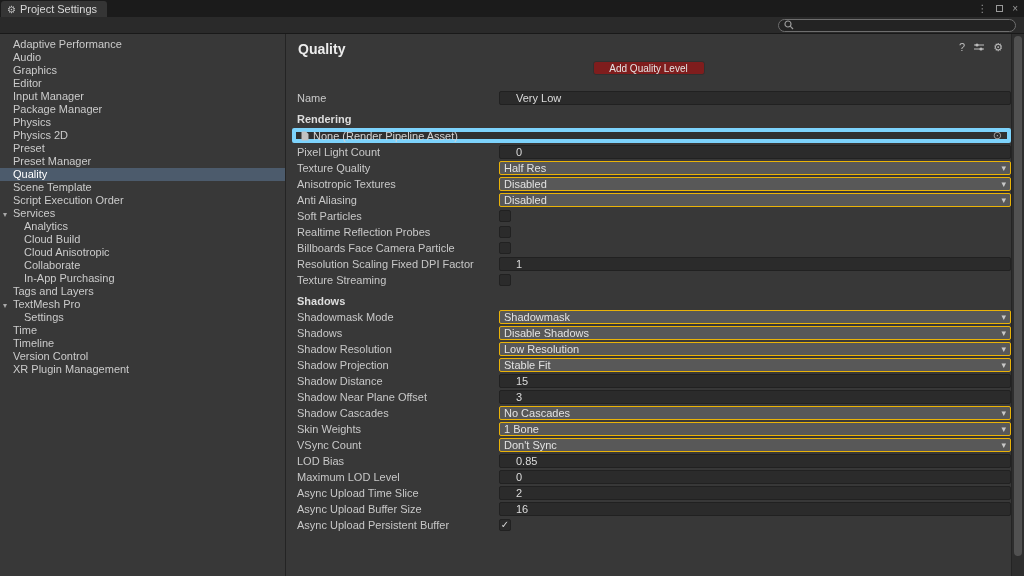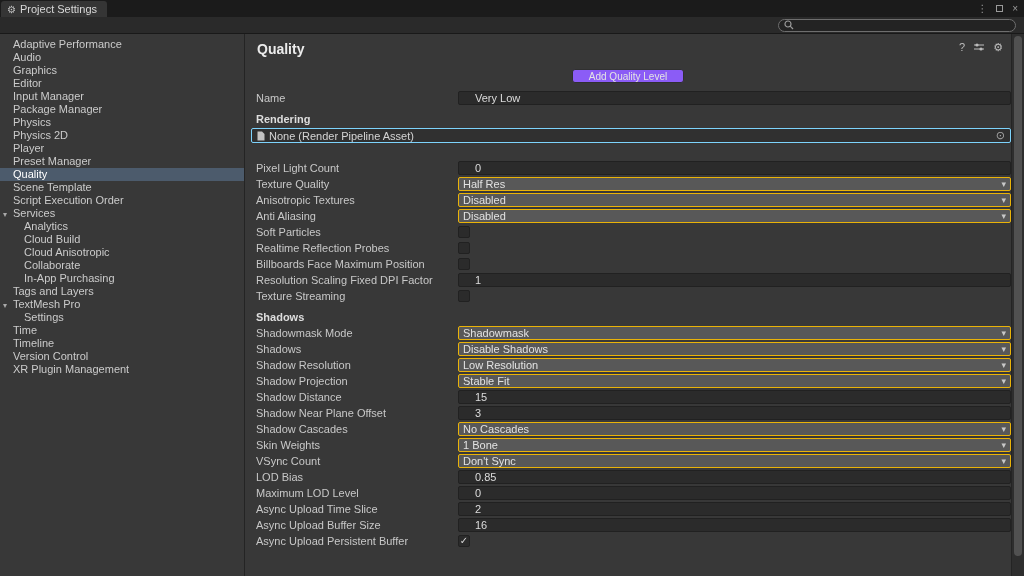--- a/index.html
+++ b/index.html
@@ -25,49 +25,49 @@
   .toolbar { height:17px; background:#2a2a2a; border-bottom:1px solid #191919; display:flex; align-items:center;
              justify-content:flex-end; padding-right:8px; flex:none; }
   .searchbox { width:238px; height:13px; background:#232323; border:1px solid #6e6e6e; border-radius:7px;
                display:flex; align-items:center; padding:0 5px; gap:3px; }
   .search-input { flex:1; background:transparent; border:none; outline:none; color:#dddddd; font-size:10px;
                   font-family:inherit; height:11px; }
 
   
   .body { flex:1; display:flex; min-height:0; }
 
-  .sidebar { width:245px; background:#383838; border-right:1px solid #242424; padding-top:4px; overflow:hidden; flex:none; }
+  .sidebar { width:286px; background:#383838; border-right:1px solid #242424; padding-top:4px; overflow:hidden; flex:none; }
   .side-item { height:13px; line-height:13px; padding-left:13px; position:relative; color:#cbcbcb; white-space:nowrap; cursor:default; }
   .side-item.child { padding-left:24px; }
   .side-item.selected { background:#4c5b6c; color:#ffffff; }
   .fold { position:absolute; left:3px; top:1px; font-size:8px; color:#a8a8a8; }
 
   .main { flex:1; min-width:0; display:flex; flex-direction:column; }
   .main-top { display:flex; align-items:flex-start; justify-content:space-between; padding:7px 8px 0 12px; height:24px; flex:none; }
   .page-title { font-size:14px; font-weight:bold; color:#ececec; line-height:16px; }
   .hdr-icons { display:flex; gap:8px; align-items:center; color:#bdbdbd; font-size:11px; }
   .hdr-icons .hi { cursor:default; line-height:12px; }
 
   .add-row { display:flex; justify-content:center; height:14px; margin-top:3px; flex:none; }
-  .add-btn { width:112px; height:14px; background:#8b5cf6; border:1px solid #303030; border-radius:3px;
-             color:#e4e4e4; font-size:10px; font-family:inherit; line-height:11px; padding:0; cursor:default;margin-top:8px; }
+  .add-btn { width:112px; height:14px; background:#7f1d1d; border:1px solid #303030; border-radius:3px;
+             color:#e4e4e4; font-size:10px; font-family:inherit; line-height:11px; padding:0; cursor:default; }
 
   #rows { padding:15px 0 0 11px; }
   .prop-row { display:flex; align-items:center; height:16px; }
   .prop-label { width:202px; flex:none; color:#c8c8c8; white-space:nowrap; overflow:hidden; }
   .textfield { flex:1; height:14px; background:#2b2b2b; border:1px solid #212121; border-radius:2px;
                color:#dcdcdc; font-size:11px; font-family:inherit; padding:0 16px; outline:none; min-width:0; }
   .dropdown { flex:1; height:14px; background:#585858; border:1px solid #eab308; border-radius:2px;
               display:flex; align-items:center; padding:0 16px 0 4px; color:#e2e2e2; position:relative; cursor:default; min-width:0; }
   .dd-arrow { position:absolute; right:4px; top:0; line-height:12px; font-size:9px; color:#c8c8c8; }
   .checkbox { width:12px; height:12px; flex:none; background:#2b2b2b; border:1px solid #212121; border-radius:2px;
               font-size:10px; line-height:10px; text-align:center; color:#d8d8d8; cursor:default; }
   .section-header { font-weight:bold; color:#dedede; height:16px; line-height:16px; margin-top:5px; }
-  .object-field { height:15px; background:#303030; border:1px solid #7dd3fc; border-radius:2px; display:flex;
-                  align-items:center; gap:4px; padding:0 5px; margin:1px 0 17px -5px; cursor:default; }
+  .object-field { height:15px; background:#303030; border:4px solid #7dd3fc; border-radius:2px; display:flex;
+                  align-items:center; gap:4px; padding:0 5px; margin:1px 0 1px -5px; cursor:default; }
   .obj-label { flex:1; color:#d4d4d4; }
   .picker { color:#aaaaaa; font-size:11px; line-height:13px; }
 
   .vscroll { width:13px; background:#2e2e2e; border-left:1px solid #242424; position:relative; flex:none; }
   .vthumb { position:absolute; left:2px; right:2px; top:2px; height:96%; background:#515151; border-radius:4px; }
 </style>
 </head>
 <body>
 
 <div class="window">
@@ -98,21 +98,21 @@
 
     <div class="sidebar" id="sidebar">
         <div class="side-item"><span>Adaptive Performance</span></div>
         <div class="side-item"><span>Audio</span></div>
         <div class="side-item"><span>Graphics</span></div>
         <div class="side-item"><span>Editor</span></div>
         <div class="side-item"><span>Input Manager</span></div>
         <div class="side-item"><span>Package Manager</span></div>
         <div class="side-item"><span>Physics</span></div>
         <div class="side-item"><span>Physics 2D</span></div>
-        <div class="side-item"><span>Player</span></div>
+        <div class="side-item"><span>Preset</span></div>
         <div class="side-item"><span>Preset Manager</span></div>
         <div class="side-item selected"><span>Quality</span></div>
         <div class="side-item"><span>Scene Template</span></div>
         <div class="side-item"><span>Script Execution Order</span></div>
         <div class="side-item"><span class="fold">▾</span><span>Services</span></div>
         <div class="side-item child"><span>Analytics</span></div>
         <div class="side-item child"><span>Cloud Build</span></div>
         <div class="side-item child"><span>Cloud Anisotropic</span></div>
         <div class="side-item child"><span>Collaborate</span></div>
         <div class="side-item child"><span>In-App Purchasing</span></div>
@@ -184,21 +184,21 @@
           </div>
           <div class="prop-row">
             <span class="prop-label">Soft Particles</span>
             <div class="checkbox"></div>
           </div>
           <div class="prop-row">
             <span class="prop-label">Realtime Reflection Probes</span>
             <div class="checkbox"></div>
           </div>
           <div class="prop-row">
-            <span class="prop-label">Billboards Face Maximum Position</span>
+            <span class="prop-label">Billboards Face Camera Particle</span>
             <div class="checkbox"></div>
           </div>
           <div class="prop-row">
             <span class="prop-label">Resolution Scaling Fixed DPI Factor</span>
             <input type="text" class="textfield" value="1" style="">
           </div>
           <div class="prop-row">
             <span class="prop-label">Texture Streaming</span>
             <div class="checkbox"></div>
           </div>

